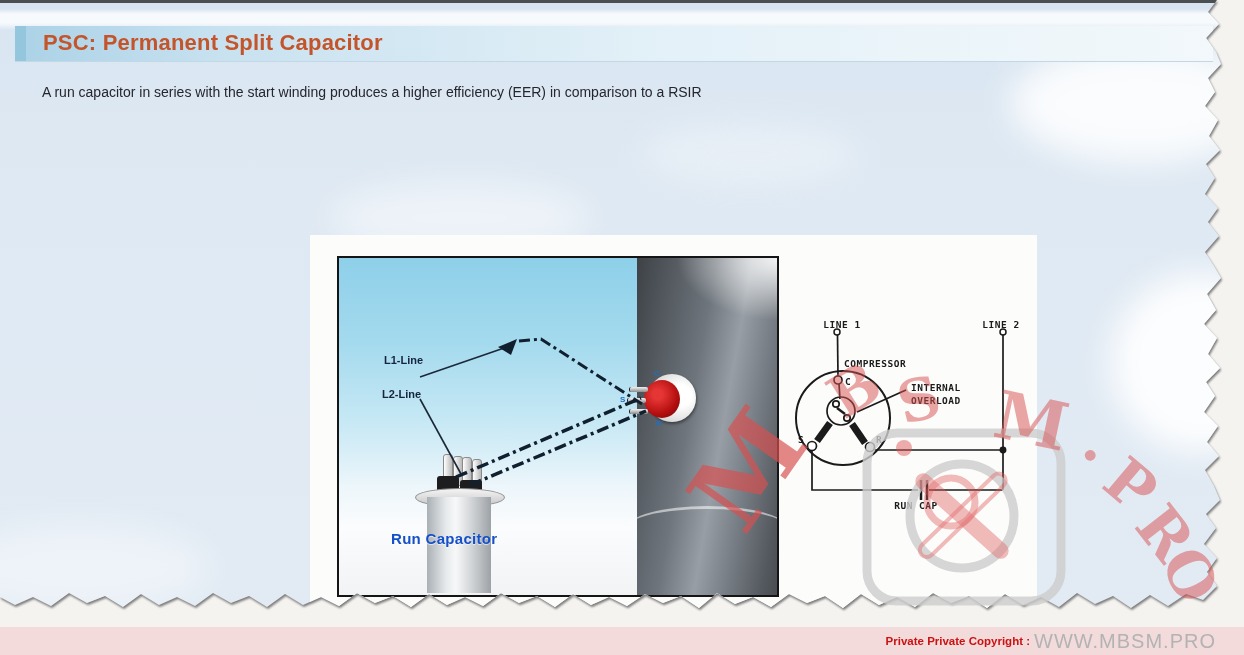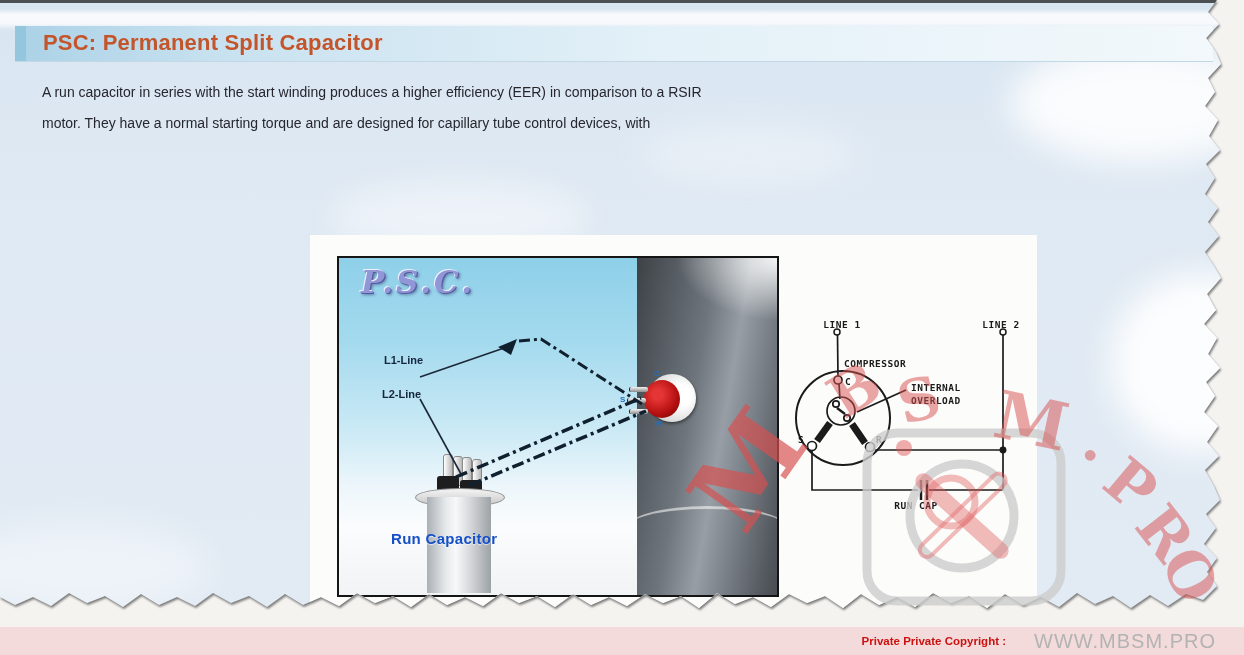--- a/index.html
+++ b/index.html
@@ -75,51 +75,49 @@
   .circuit-svg text{font-family:"DejaVu Sans Mono",monospace;font-weight:bold;
     font-size:9.5px;fill:#1b1b1b;letter-spacing:.5px;}
   
   .wm-letter{position:absolute;z-index:6;font-family:"DejaVu Serif",serif;font-weight:bold;
     color:#d85050;opacity:.5;pointer-events:none;}
   .camera-svg{position:absolute;left:858px;top:418px;z-index:5;opacity:.8;pointer-events:none;}
   
   .footer-bar{position:absolute;left:0;top:627px;width:1244px;height:28px;background:#f3dbdb;
     display:flex;align-items:center;justify-content:flex-end;padding-right:28px;box-sizing:border-box;}
   .footer-label{font-size:11.5px;font-weight:bold;color:#cc1111;}
-  .footer-site{font-size:20px;color:#b3b3b3;letter-spacing:1px;margin-left:28px;}
+  .footer-site{font-size:20px;color:#b3b3b3;letter-spacing:1px;margin-left:4px;}
 </style>
 </head>
 <body>
 
 <div class="paper-shadow">
   <div class="paper">
 
     <div class="cloud" style="left:1010px;top:40px;width:260px;height:120px;opacity:.85;"></div>
     <div class="cloud" style="left:1110px;top:270px;width:180px;height:180px;opacity:.9;"></div>
     <div class="cloud" style="left:330px;top:180px;width:260px;height:70px;opacity:.45;"></div>
     <div class="cloud" style="left:-50px;top:520px;width:260px;height:90px;opacity:.4;"></div>
     <div class="cloud" style="left:640px;top:120px;width:220px;height:60px;opacity:.3;"></div>
 
     <div class="titlebar">
       <div class="title-text">PSC: Permanent Split Capacitor</div>
     </div>
 
     <div class="body-text">
       <div>A run capacitor in series with the start winding produces a higher efficiency (EER) in comparison to a RSIR</div>
-      <div>motor. They have a normal starting torque and are designed for capillary tube control devices, with</div>
     </div>
 
     <div class="figure">
 
       <div class="photo-panel">
         <div class="compressor">
           <div class="comp-arc"></div>
         </div>
 
-        <div class="psc-logo">P.S.C.</div>
 
         <div class="rc-pin" style="left:104px;top:196px;"></div>
         <div class="rc-pin" style="left:114px;top:198px;"></div>
         <div class="rc-pin" style="left:123px;top:199px;"></div>
         <div class="rc-pin" style="left:133px;top:201px;"></div>
         <div class="rc-block" style="left:98px;top:218px;"></div>
         <div class="rc-block" style="left:121px;top:222px;"></div>
         <div class="rc-flange"></div>
         <div class="rc-body"></div>
         <div class="lbl-runcap">Run Capacitor</div>

